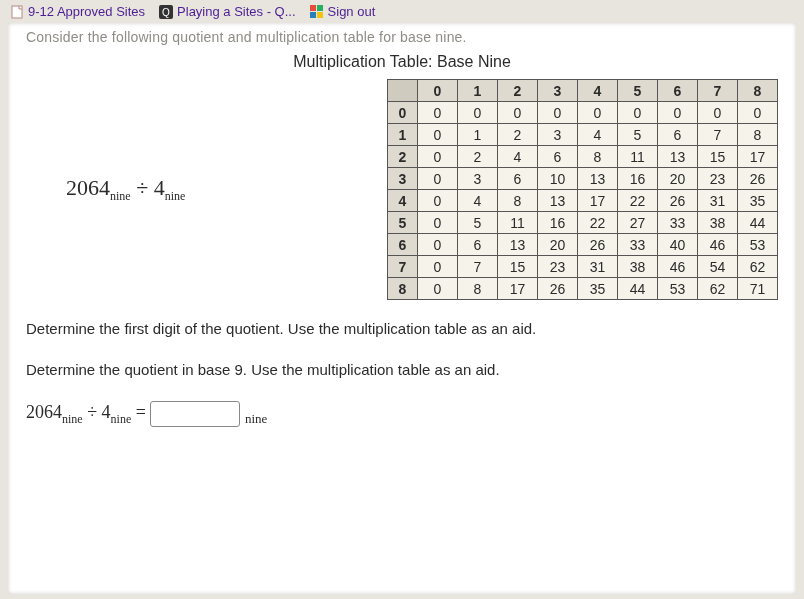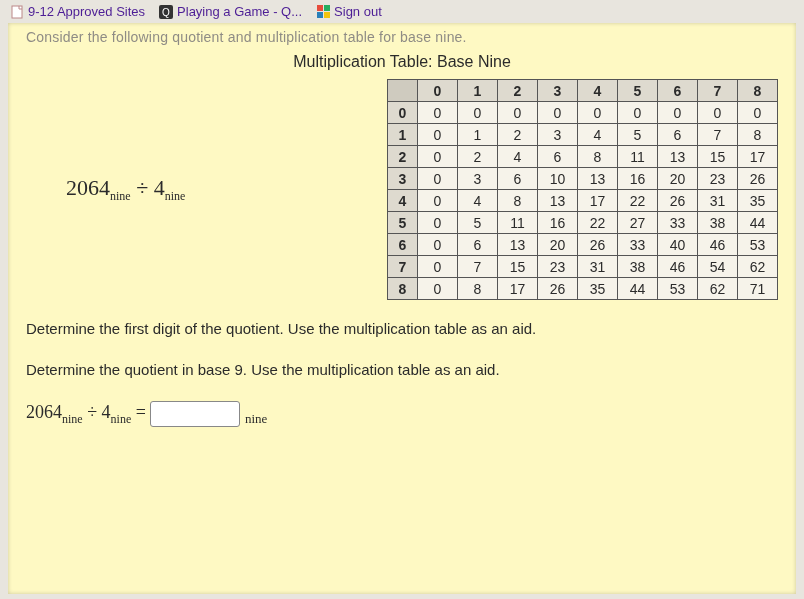--- a/index.html
+++ b/index.html
@@ -16,21 +16,21 @@
     align-items: center;
     gap: 14px;
     padding: 4px 10px;
     font-size: 13px;
     color: #4c1d95;
     background: #e8e5de;
   }
   .bm-item { display: flex; align-items: center; gap: 4px; }
   .bm-item .ic { width: 14px; height: 14px; display:inline-flex; align-items:center; justify-content:center;}
   .page {
-    background: #fef9c3;
+    background: #ffffff;
     margin: 0 8px;
     padding: 6px 18px 18px 18px;
     height: calc(100% - 28px);
     box-shadow: 0 0 4px rgba(0,0,0,.2) inset;
   }
   .faded-instr {
     color: #8f8c85;
     font-size: 14px;
     letter-spacing: .2px;
     margin-bottom: 8px;
@@ -104,21 +104,21 @@
     </span>
     <span>9-12 Approved Sites</span>
   </div>
   <div class="bm-item">
     <span class="ic">
       <svg width="14" height="14">
           <rect width="14" height="14" rx="2" fill="#333"></rect>
           <text x="7" y="11" fill="#fff" font-size="10" text-anchor="middle" font-family="Arial">Q</text>
         </svg>
     </span>
-    <span>Playing a Game - Q...</span>
+    <span>Playing a Sites - Q...</span>
   </div>
   <div class="bm-item">
     <span class="ic signout-sq">
       <span style="background:#e74c3c"></span>
         <span style="background:#27ae60"></span>
       <span style="background:#2980b9"></span>
         <span style="background:#f1c40f"></span>
     </span>
     <span>Sign out</span>
   </div>

